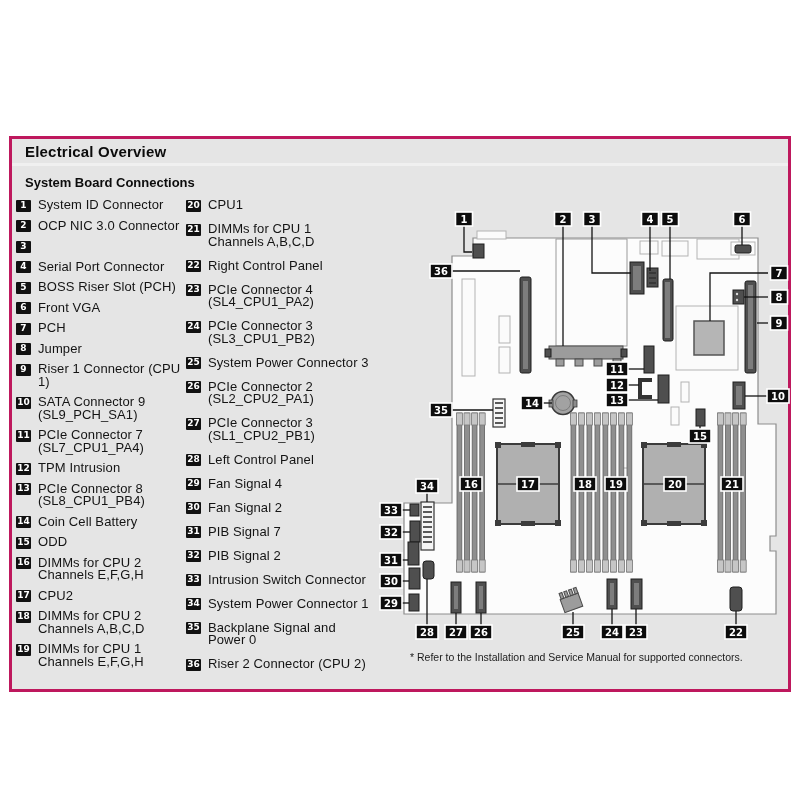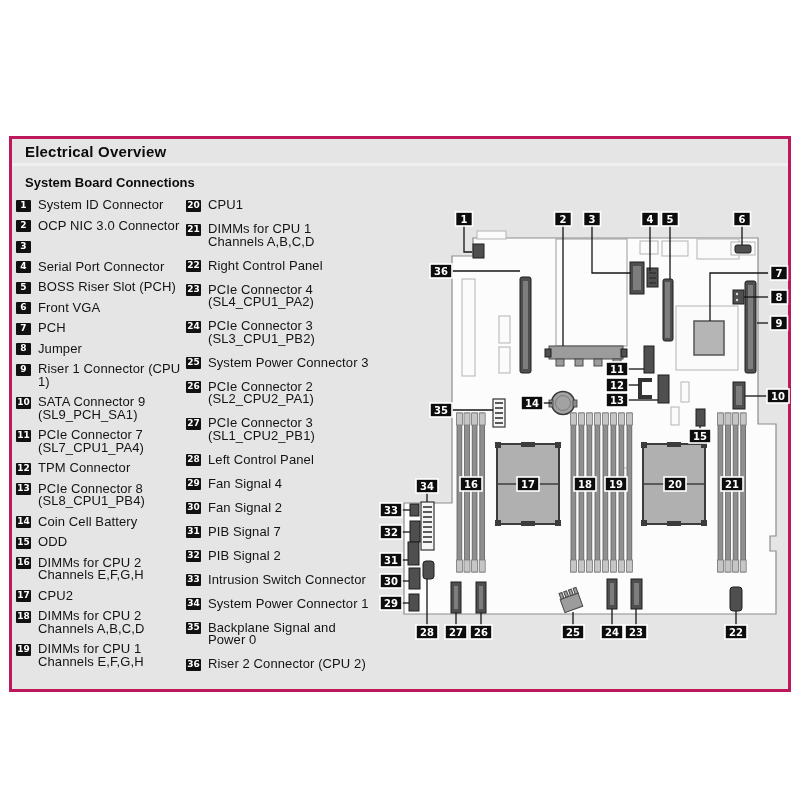--- a/index.html
+++ b/index.html
@@ -110,21 +110,21 @@
         <div class="legend-item">
           <span class="badge">11</span>
           <div class="legend-label">
             <div>PCIe Connector 7</div>
             <div>(SL7_CPU1_PA4)</div>
           </div>
         </div>
         <div class="legend-item">
           <span class="badge">12</span>
           <div class="legend-label">
-            <div>TPM Connector</div>
+            <div>TPM Intrusion</div>
           </div>
         </div>
         <div class="legend-item">
           <span class="badge">13</span>
           <div class="legend-label">
             <div>PCIe Connector 8</div>
             <div>(SL8_CPU1_PB4)</div>
           </div>
         </div>
         <div class="legend-item">
@@ -673,14 +673,15 @@
             <rect x="625" y="609" width="22" height="14" class="cobox"></rect>
             <text x="636" y="619.6" class="conum">23</text>
           </g>
           <g>
             <rect x="725" y="609" width="22" height="14" class="cobox"></rect>
             <text x="736" y="619.6" class="conum">22</text>
           </g>
         </g>
     </svg>
 
+    <div class="footnote">* Refer to the Installation and Service Manual for supported connectors.</div>
   </div>
 </div>
 
 </body></html>

